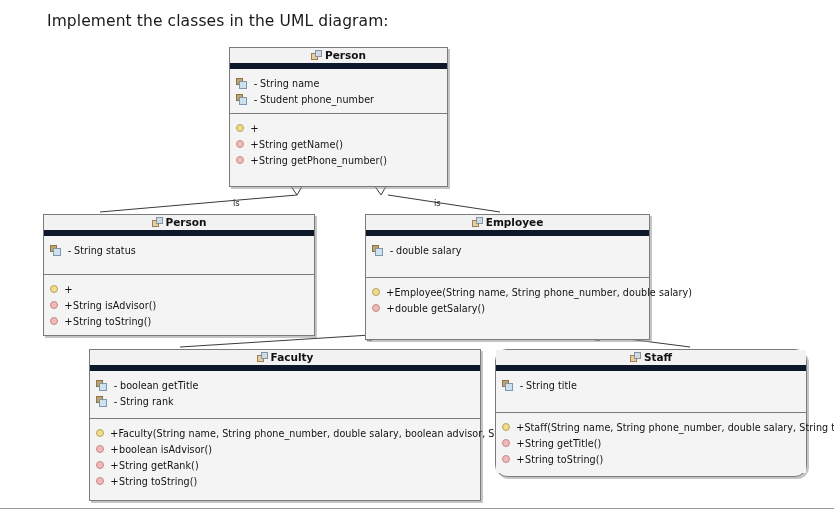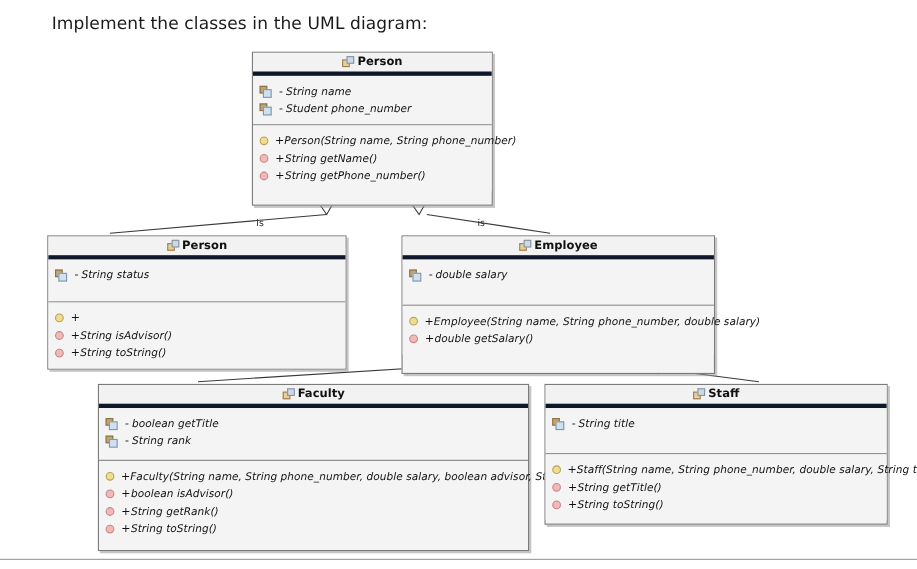--- a/index.html
+++ b/index.html
@@ -53,21 +53,21 @@
     background: #f4f4f4;
     border: 1px solid #7b7b7b;
     box-shadow: 2px 2px 0 0 rgba(150,150,150,0.55);
     box-sizing: border-box;
     display: flex;
     flex-direction: column;
   }
   .uml-title {
     height: 21px;
     line-height: 21px;
-    border-bottom: 4px solid #0f172a;
+    border-bottom: 6px solid #0f172a;
     background: #f2f2f2;
     display: flex;
     align-items: center;
     justify-content: center;
     font-size: 10.5px;
     font-weight: bold;
     color: #111;
     box-sizing: border-box;
   }
   .uml-compartment {
@@ -89,21 +89,20 @@
   }
   .uml-row .vis {
     display: inline-block;
     width: 9px;
     text-align: center;
     font-size: 10px;
     color: #111;
   }
   .uml-row .sig {
     letter-spacing: 0.05px;
-    font-style: italic;
   }
 
   
   .ico {
     display: inline-block;
     position: relative;
     flex: 0 0 auto;
     margin-right: 2px;
   }
 
@@ -257,21 +256,20 @@
       <div class="uml-row">
         <span class="ico ico-attr"></span>
         <span class="vis">-</span>
         <span class="sig">Student phone_number</span>
       </div>
     </div>
     <div class="uml-compartment">
       <div class="uml-row">
         <span class="ico ico-ctor"></span>
         <span class="vis">+</span>
-        <span class="sig">Person(String name, String phone_number)</span>
       </div>
       <div class="uml-row">
         <span class="ico ico-method"></span>
         <span class="vis">+</span>
         <span class="sig">String getName()</span>
       </div>
       <div class="uml-row">
         <span class="ico ico-method"></span>
         <span class="vis">+</span>
         <span class="sig">String getPhone_number()</span>
@@ -369,21 +367,21 @@
         <span class="sig">String getRank()</span>
       </div>
       <div class="uml-row">
         <span class="ico ico-method"></span>
         <span class="vis">+</span>
         <span class="sig">String toString()</span>
       </div>
     </div>
   </div>
 
-  <div class="uml-class" id="class-staff" style="left:495px; top:349px; width:312px; height:128px;">
+  <div class="uml-class" id="class-staff" style="left:495px; top:349px; width:312px; height:128px;border-radius:12px;">
     <div class="uml-title">
       <span class="ico ico-class"></span>
       <span>Staff</span>
     </div>
     <div class="uml-compartment uml-attrs" style="height:42px;">
       <div class="uml-row">
         <span class="ico ico-attr"></span>
         <span class="vis">-</span>
         <span class="sig">String title</span>
       </div>

